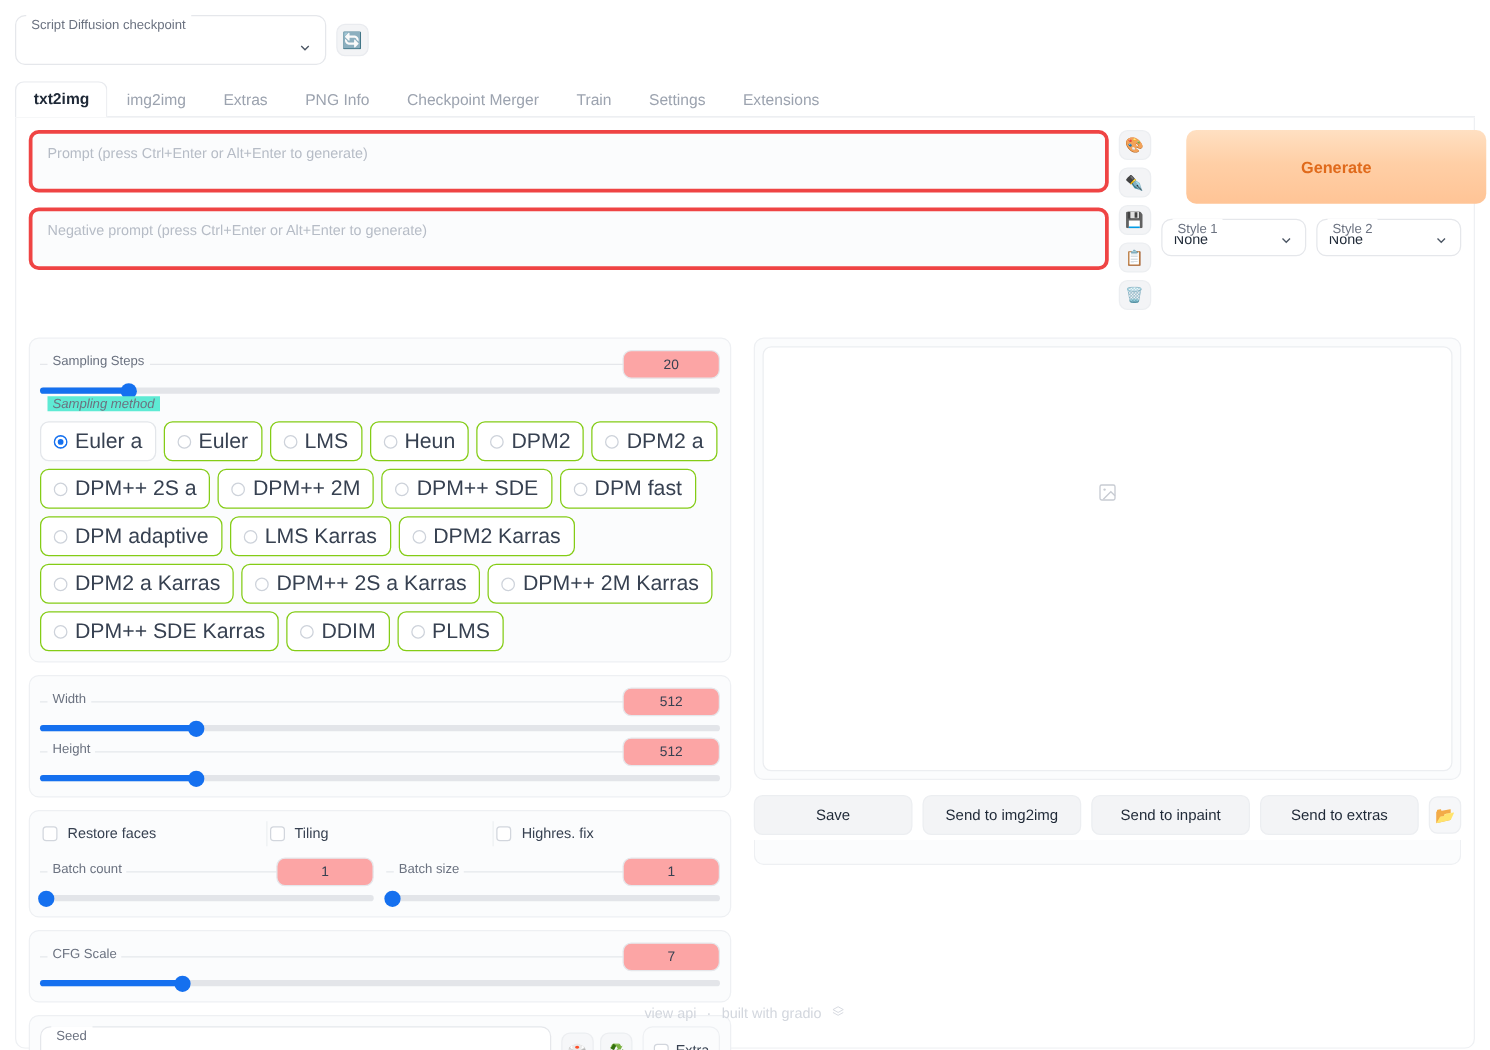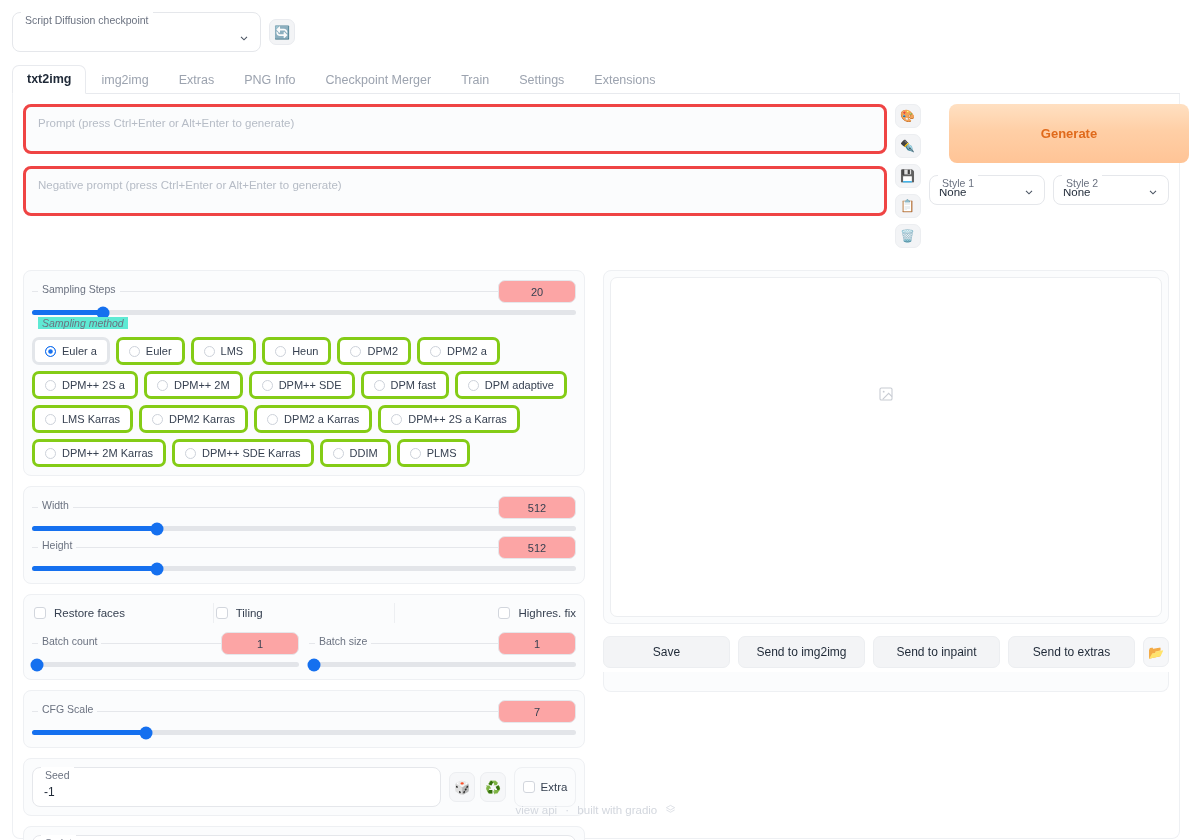--- a/index.html
+++ b/index.html
@@ -169,23 +169,23 @@
   
   .radio-wrap { position: relative; padding-top: 6px; }
   .radio-label {
     position: absolute; left: 6px; top: -2px;
     font-size: 10.5px; color: #6b7280;
     background: #5eead4; padding: 0 4px; z-index: 2; font-style: italic;
   }
   .radios { display: flex; flex-wrap: wrap; gap: 6px; margin-top: 12px; }
   .radio {
     display: flex; align-items: center; gap: 6px;
-    border: 3px solid #84cc16; border-radius: 7px;
+    border: 1px solid #84cc16; border-radius: 7px;
     background: #fff;
-    padding: 5px 10px; font-size: 11px; color: #374151;
+    padding: 5px 10px; font-size: 17px; color: #374151;
     cursor: pointer;
   }
   .radio .dot {
     width: 11px; height: 11px; border-radius: 50%;
     border: 1.3px solid #cdd2da; background: #fff;
     flex: 0 0 11px;
   }
   .radio.sel { border-color: #e3e6ea; }
   .radio.sel .dot {
     border-color: #1570ef; background: #1570ef;
@@ -194,21 +194,21 @@
 
   
   .cb-row { display: flex; }
   .cb-cell {
     flex: 1 1 0; display: flex; align-items: center; gap: 8px;
     font-size: 11.5px; color: #374151;
     padding: 4px 0 4px 2px;
     border-right: 1px solid #edeff2;
     cursor: pointer;
   }
-  .cb-cell:last-child { border-right: none; justify-content: flex-end; }
+  .cb-cell:last-child { border-right: none; }
   .cb {
     width: 12px; height: 12px; border-radius: 3px;
     border: 1px solid #d2d6dd; background: #fff; flex: 0 0 12px;
   }
 
   .two-col { display: flex; gap: 10px; }
   .two-col > * { flex: 1 1 0; }
 
   
   .seed-row { display: flex; gap: 8px; align-items: stretch; }

